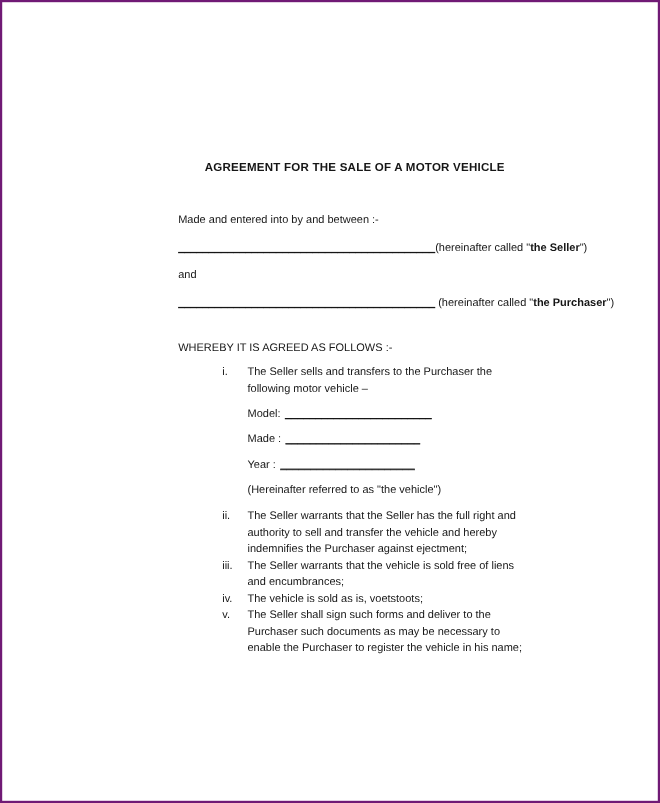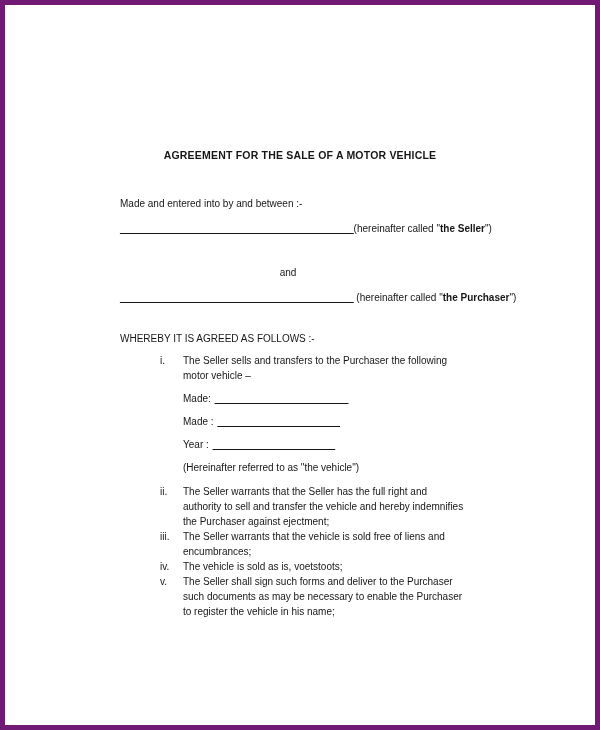--- a/index.html
+++ b/index.html
@@ -6,41 +6,42 @@
   html, body { background: #ffffff; }
   body {
     font-family: "Liberation Sans", sans-serif;
     color: #161616;
     -webkit-font-smoothing: antialiased;
   }
   .page {
     width: 600px;
     height: 730px;
     background: #ffffff;
-    border: 5px solid #701a75;
+    border: 2px solid #701a75;
     padding-top: 144px;
     overflow: hidden;
+    padding-left: 45px;
   }
   .content {
     margin: 0 115px;
     font-size: 10px;
     line-height: 15px;
   }
   .title {
     font-size: 10.5px;
     font-weight: 700;
     letter-spacing: 0.2px;
     text-align: center;
     line-height: 13px;
   }
   .intro { margin-top: 34px; }
   .party-line { margin-top: 10px; white-space: nowrap; }
   .blank { letter-spacing: 0; text-decoration: underline; }
   .hereinafter b { font-weight: 700; }
-  .and-line { margin-top: 29px; text-align: center; margin-right: 24px; }
+  .and-line { margin-top: 10px; margin-right: 24px; }
   .whereby { margin-top: 26px; }
   .clauses { margin-top: 7px; }
   .clause { display: flex; align-items: flex-start; }
   .num { width: 23px; margin-left: 40px; flex: none; }
   .cbody { width: 285px; }
   .field { margin-top: 8px; white-space: nowrap; }
   .flabel { margin-right: 4px; }
   .note { margin-top: 8px; margin-bottom: 9px; }
 </style>
 </head>
@@ -60,21 +61,21 @@
     <p class="party-line"><span class="blank">__________________________________________</span><span class="hereinafter"><span> (hereinafter called "</span><b>the Purchaser</b><span>")</span></span></p>
 
     <p class="whereby">WHEREBY IT IS AGREED AS FOLLOWS :-</p>
 
     <div class="clauses">
 
       <div class="clause">
         <span class="num">i.</span>
         <div class="cbody">
           <p>The Seller sells and transfers to the Purchaser the following motor vehicle –</p>
-          <p class="field"><span class="flabel">Made:</span><span class="blank">________________________</span></p>
+          <p class="field"><span class="flabel">Model:</span><span class="blank">________________________</span></p>
           <p class="field"><span class="flabel">Made :</span><span class="blank">______________________</span></p>
           <p class="field"><span class="flabel">Year :</span><span class="blank">______________________</span></p>
           <p class="note">(Hereinafter referred to as "the vehicle")</p>
         </div>
       </div>
 
       <div class="clause">
         <span class="num">ii.</span>
         <div class="cbody">
           <p>The Seller warrants that the Seller has the full right and authority to sell and transfer the vehicle and hereby indemnifies the Purchaser against ejectment;</p>

